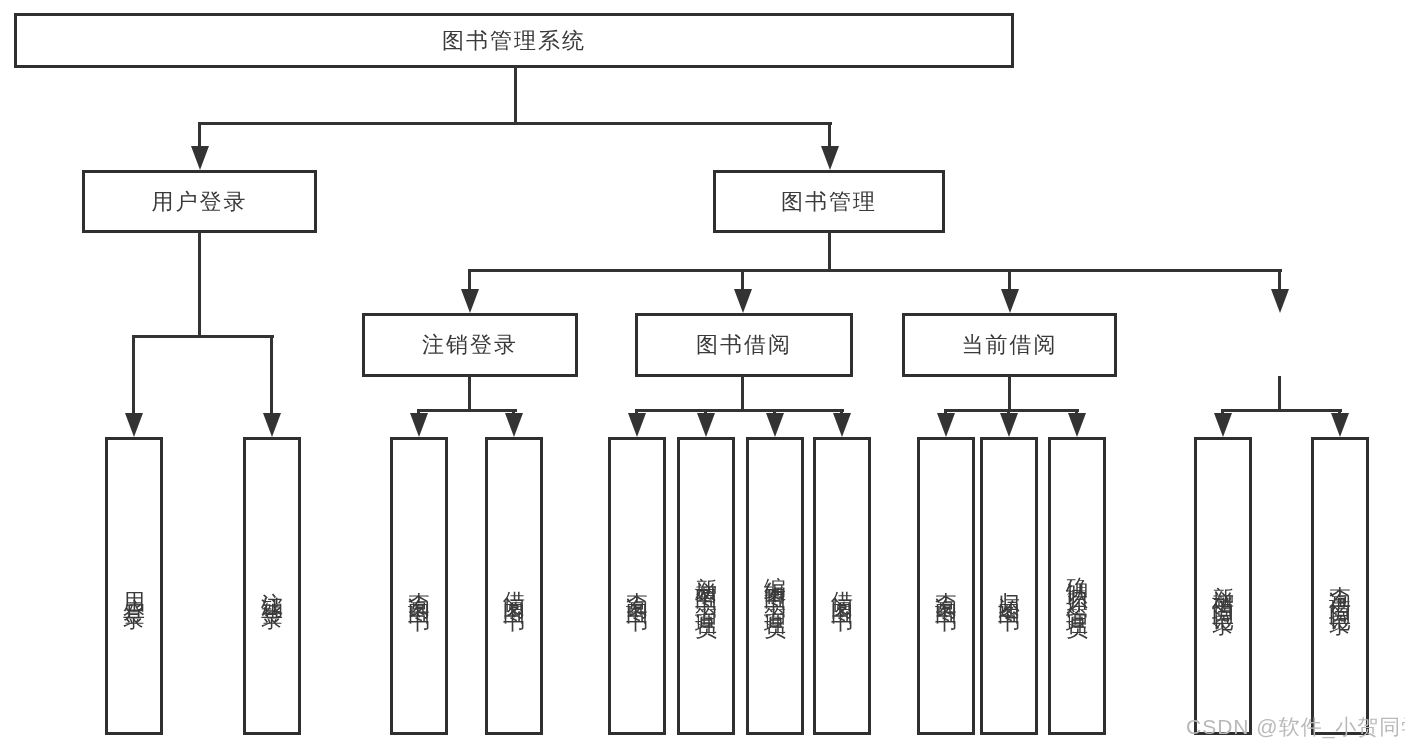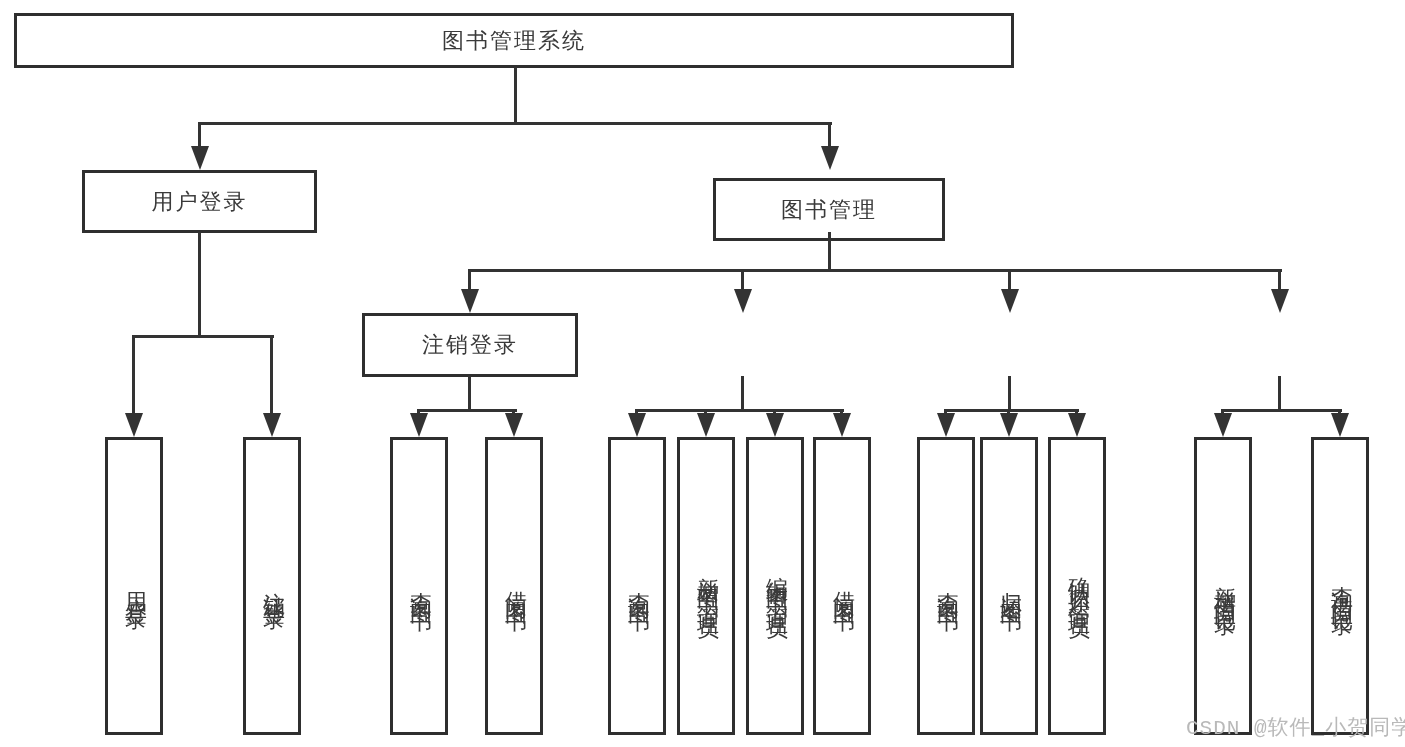--- a/index.html
+++ b/index.html
@@ -1,18 +1,18 @@
 <!DOCTYPE html>
 <html><head>
 <meta charset="utf-8">
 <style>
   html,body{margin:0;padding:0;background:#ffffff;}
   .canvas{
     position:relative;width:1405px;height:747px;background:#ffffff;overflow:hidden;
-    font-family:Liberation Mono, monospace;
+    font-family:Liberation Sans, sans-serif;
   }
   .node{
     position:absolute;box-sizing:border-box;border:3px solid #2f2f2f;background:#ffffff;
     display:flex;align-items:center;justify-content:center;
     color:#3a3a3a;font-size:22px;letter-spacing:2px;white-space:nowrap;
   }
   .vbox{
     writing-mode:vertical-rl;text-orientation:mixed;
     letter-spacing:6px;font-size:22px;line-height:1;
     white-space:normal;
@@ -37,41 +37,43 @@
   <div class="node" style="left:14px;top:13px;width:1000px;height:55px;">图书管理系统</div>
 
   <div class="ln" style="left:514px;top:67px;width:3px;height:58px;"></div>
   <div class="ln" style="left:198px;top:122px;width:634px;height:3px;"></div>
   <div class="ln" style="left:198px;top:122px;width:3px;height:28px;"></div>
   <div class="arw" style="left:191px;top:146px;"></div>
   <div class="ln" style="left:828px;top:122px;width:3px;height:28px;"></div>
   <div class="arw" style="left:821px;top:146px;"></div>
 
   <div class="node" style="left:82px;top:170px;width:235px;height:63px;">用户登录</div>
-  <div class="node" style="left:713px;top:178px;width:232px;height:63px;">图书管理</div>
+  <div class="node" style="left:713px;top:170px;width:232px;height:63px;">图书管理</div>
 
   <div class="ln" style="left:198px;top:232px;width:3px;height:106px;"></div>
   <div class="ln" style="left:132px;top:335px;width:142px;height:3px;"></div>
   <div class="ln" style="left:132px;top:335px;width:3px;height:82px;"></div>
   <div class="arw" style="left:125px;top:413px;"></div>
   <div class="ln" style="left:270px;top:335px;width:3px;height:82px;"></div>
   <div class="arw" style="left:263px;top:413px;"></div>
 
   <div class="ln" style="left:828px;top:232px;width:3px;height:40px;"></div>
   <div class="ln" style="left:468px;top:269px;width:814px;height:3px;"></div>
   <div class="ln" style="left:468px;top:269px;width:3px;height:24px;"></div>
   <div class="arw" style="left:461px;top:289px;"></div>
   <div class="ln" style="left:741px;top:269px;width:3px;height:24px;"></div>
   <div class="arw" style="left:734px;top:289px;"></div>
   <div class="ln" style="left:1008px;top:269px;width:3px;height:24px;"></div>
   <div class="arw" style="left:1001px;top:289px;"></div>
   <div class="ln" style="left:1278px;top:269px;width:3px;height:24px;"></div>
   <div class="arw" style="left:1271px;top:289px;"></div>
 
   <div class="node" style="left:362px;top:313px;width:216px;height:64px;">注销登录</div>
+  <div class="node" style="left:635px;top:313px;width:218px;height:64px;">图书借阅</div>
+  <div class="node" style="left:902px;top:313px;width:215px;height:64px;">当前借阅</div>
 
   <div class="ln" style="left:468px;top:376px;width:3px;height:36px;"></div>
   <div class="ln" style="left:417px;top:409px;width:100px;height:3px;"></div>
   <div class="ln" style="left:417px;top:409px;width:3px;height:10px;"></div>
   <div class="arw" style="left:410px;top:413px;"></div>
   <div class="ln" style="left:512px;top:409px;width:3px;height:10px;"></div>
   <div class="arw" style="left:505px;top:413px;"></div>
 
   <div class="ln" style="left:741px;top:376px;width:3px;height:36px;"></div>
   <div class="ln" style="left:635px;top:409px;width:209px;height:3px;"></div>

